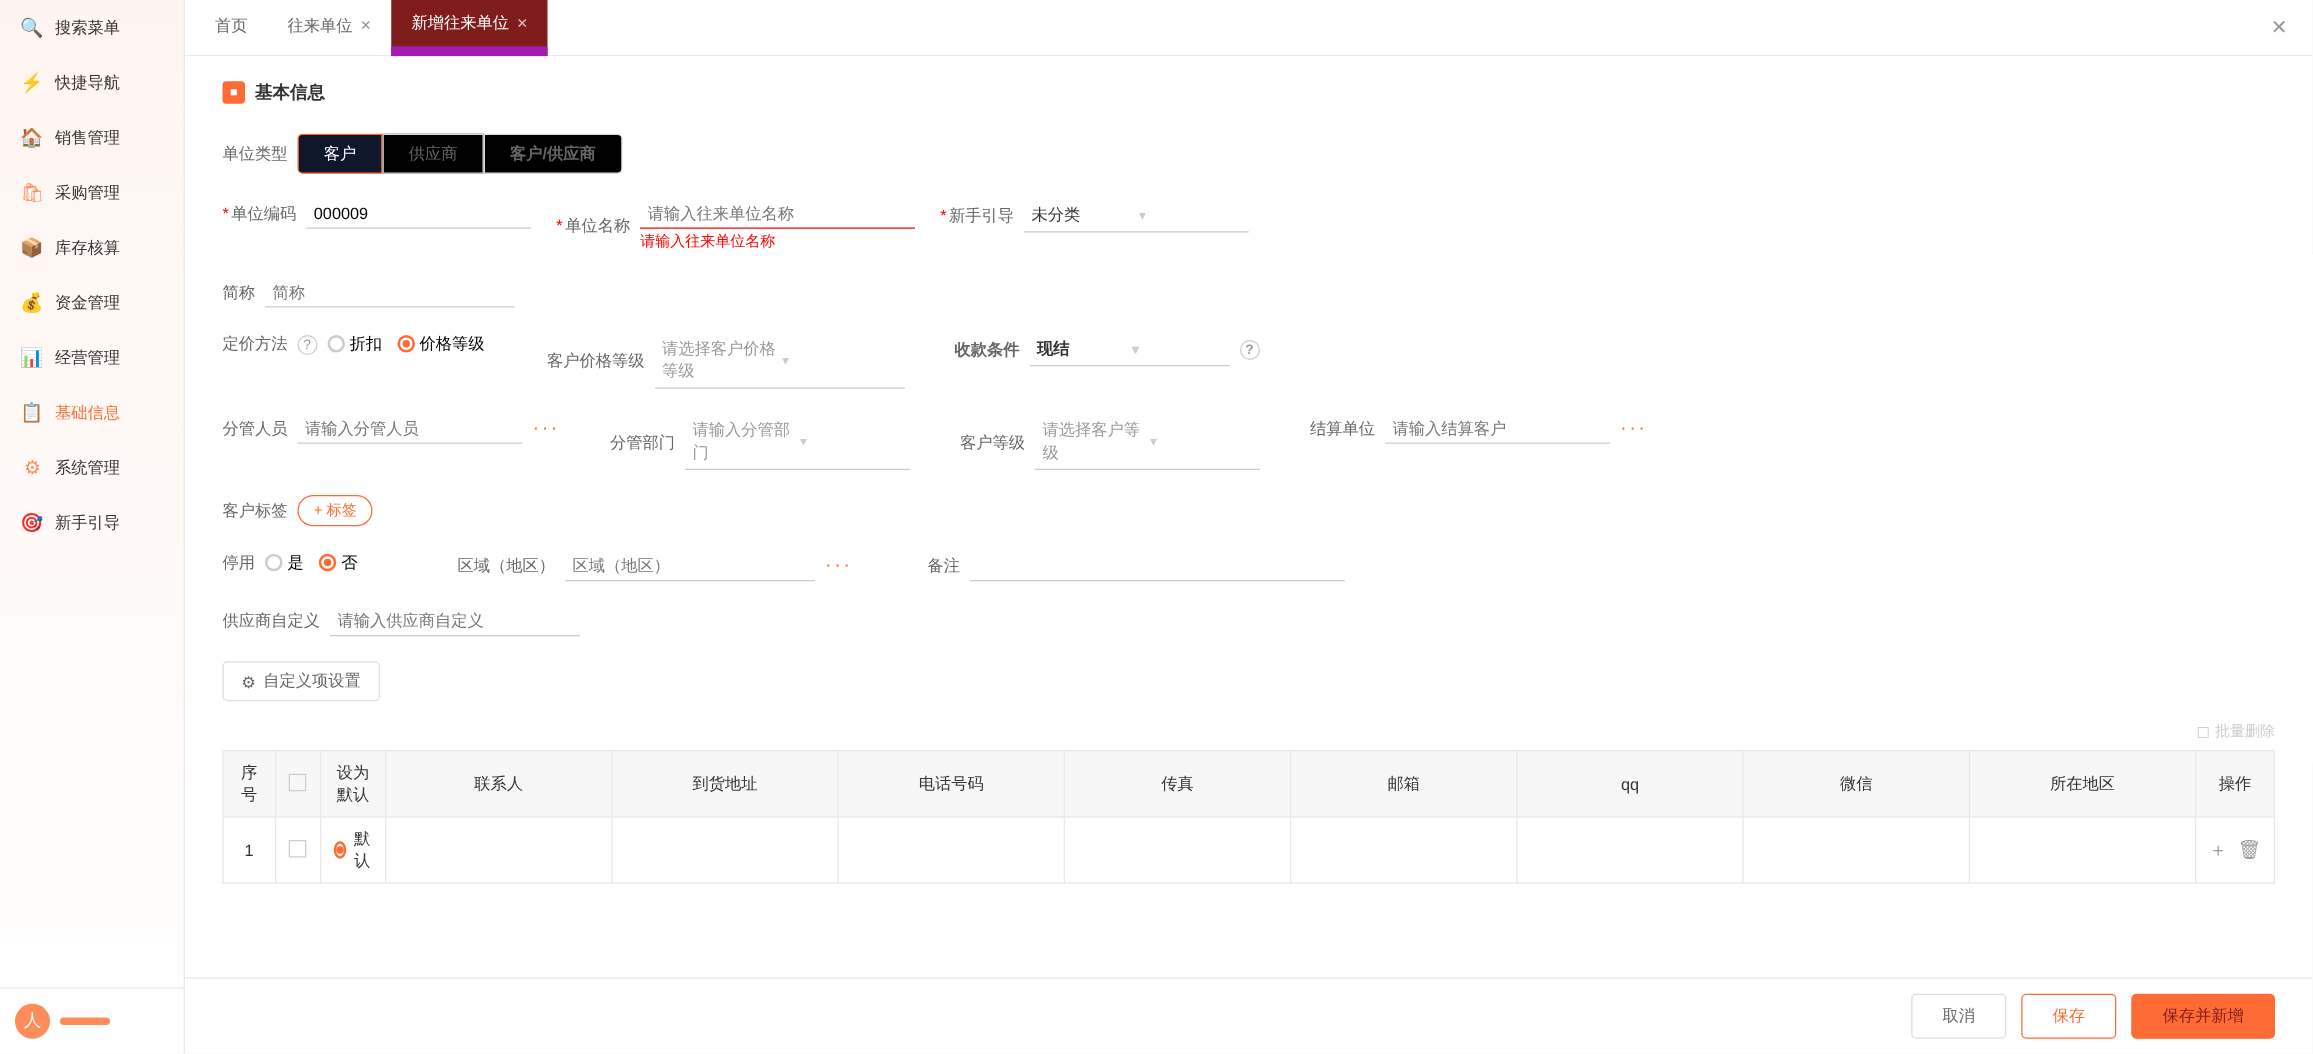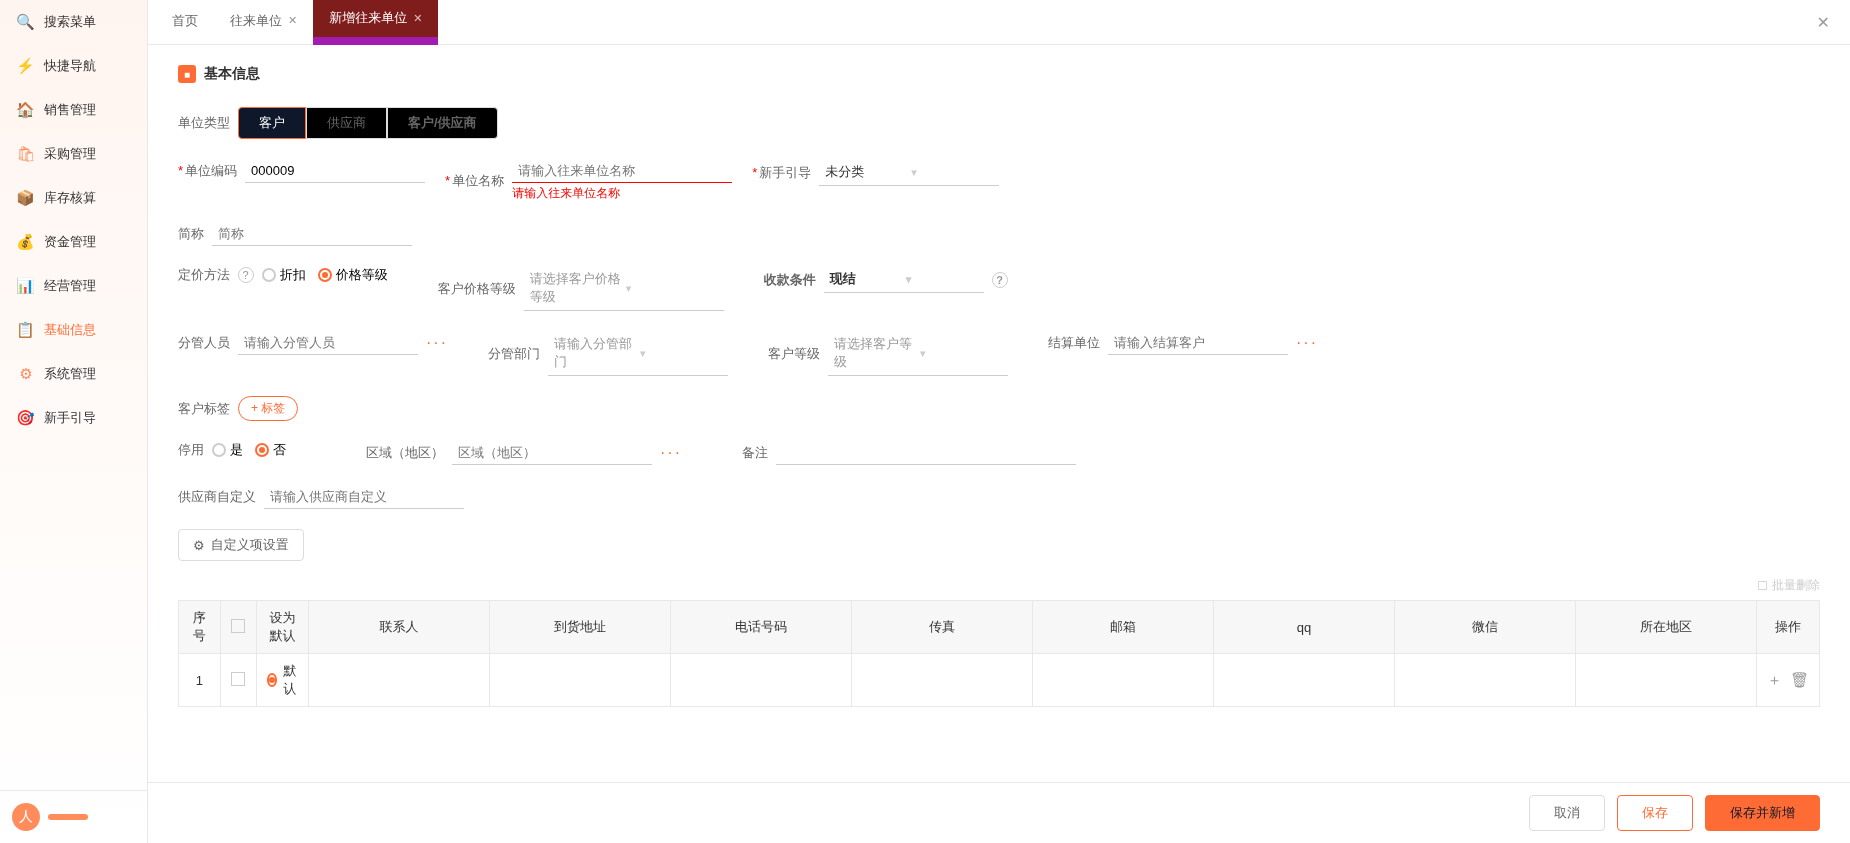--- a/index.html
+++ b/index.html
@@ -335,21 +335,21 @@
       background: #fff;
       color: #ff6b35;
       font-size: 13px;
     }
     .btn-save-new {
       padding: 8px 24px;
       border: 1px solid #ff6b35;
       border-radius: 4px;
       cursor: pointer;
       background: #ff6b35;
-      color: #0f172a;
+      color: #7f1d1d;
       font-size: 13px;
     }
 
     .checkbox-cell {
       width: 14px;
       height: 14px;
       border: 1px solid #ccc;
       display: inline-block;
       cursor: pointer;
     }

